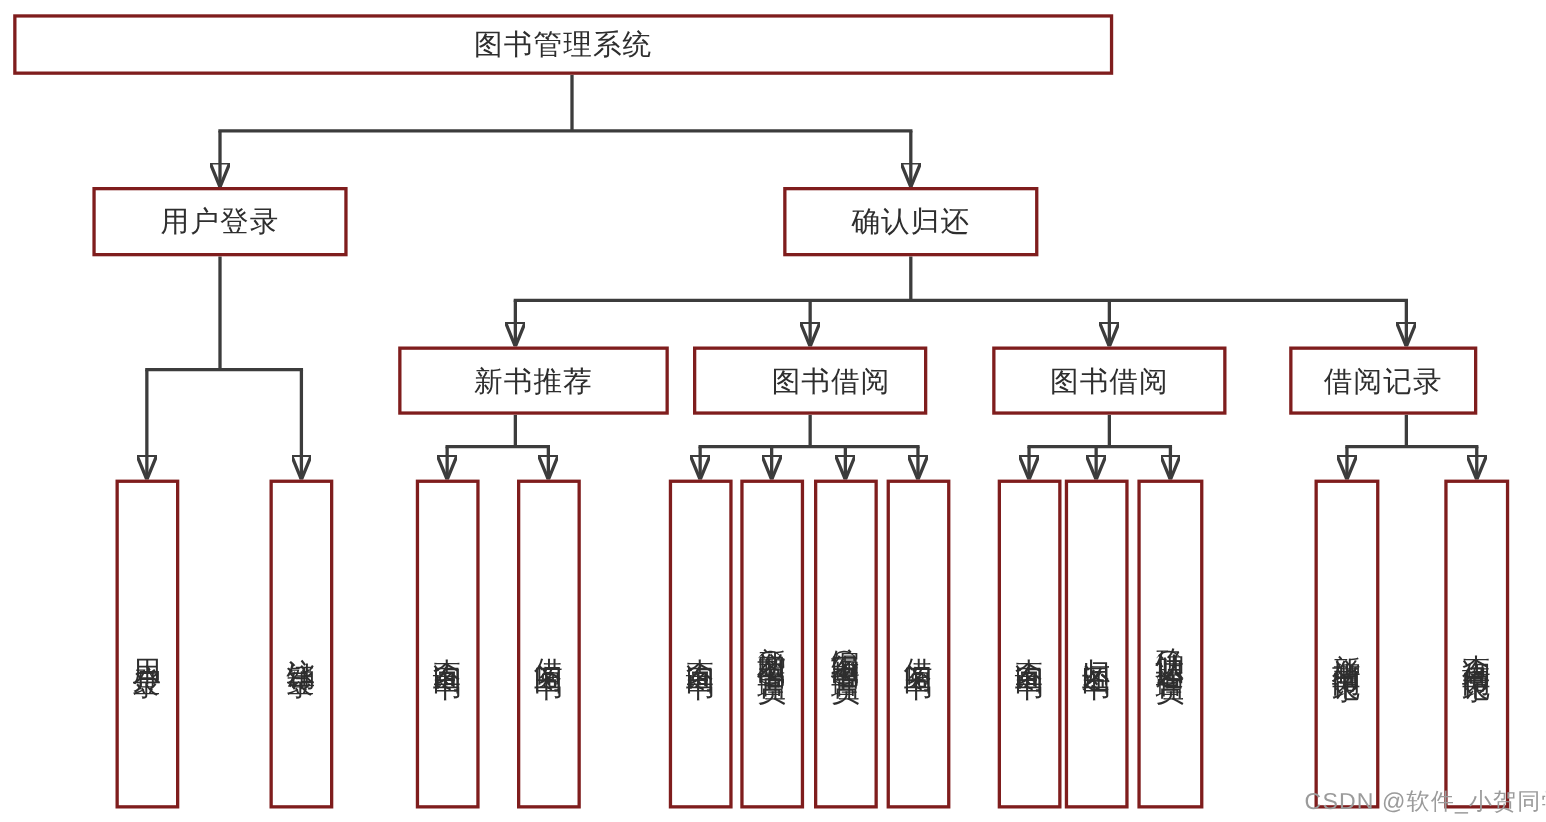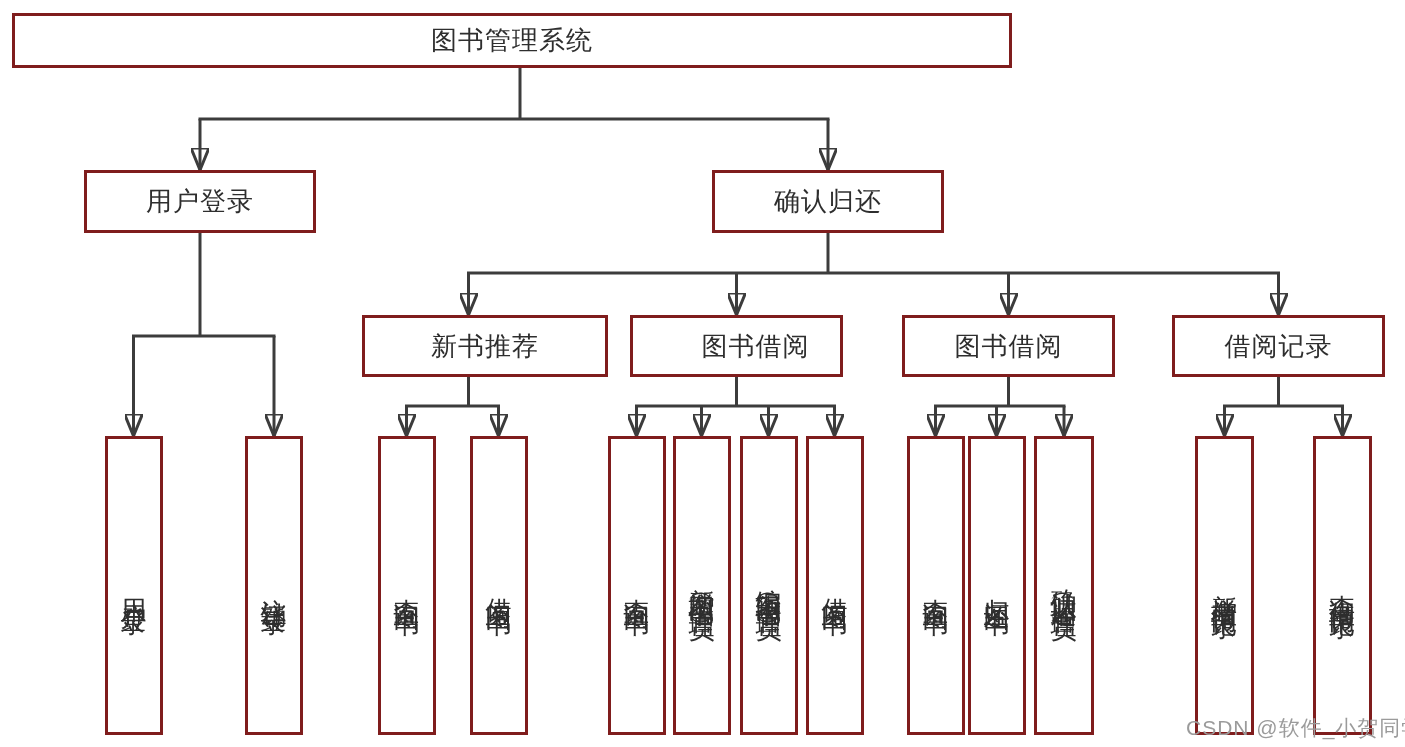--- a/index.html
+++ b/index.html
@@ -113,21 +113,21 @@
   </svg>
 
   <div class="box hbox" style="left:12px; top:13px; width:1000px; height:55px;">图书管理系统</div>
 
   <div class="box hbox" style="left:84px; top:170px; width:232px; height:63px;">用户登录</div>
   <div class="box hbox" style="left:712px; top:170px; width:232px; height:63px;">确认归还</div>
 
   <div class="box hbox" style="left:362px; top:315px; width:246px; height:62px;">新书推荐</div>
   <div class="box hbox" style="left:630px; top:315px; width:213px; height:62px;padding-left:38px;">图书借阅</div>
   <div class="box hbox" style="left:902px; top:315px; width:213px; height:62px;">图书借阅</div>
-  <div class="box hbox" style="left:1172px; top:315px; width:213px; height:62px;">借阅记录</div>
+  <div class="box hbox" style="left:1172px; top:315px; width:171px; height:62px;">借阅记录</div>
 
   <div class="box vbox" style="left:105px; top:436px; width:58px; height:299px;">用户登录</div>
   <div class="box vbox" style="left:245px; top:436px; width:58px; height:299px;">注销登录</div>
 
   <div class="box vbox" style="left:378px; top:436px; width:58px; height:299px;">查询图书</div>
   <div class="box vbox" style="left:470px; top:436px; width:58px; height:299px;">借阅图书</div>
 
   <div class="box vbox" style="left:608px; top:436px; width:58px; height:299px;">查询图书</div>
   <div class="box vbox" style="left:673px; top:436px; width:58px; height:299px;">新增图书（管理员）</div>
   <div class="box vbox" style="left:740px; top:436px; width:58px; height:299px;">编辑图书（管理员）</div>

